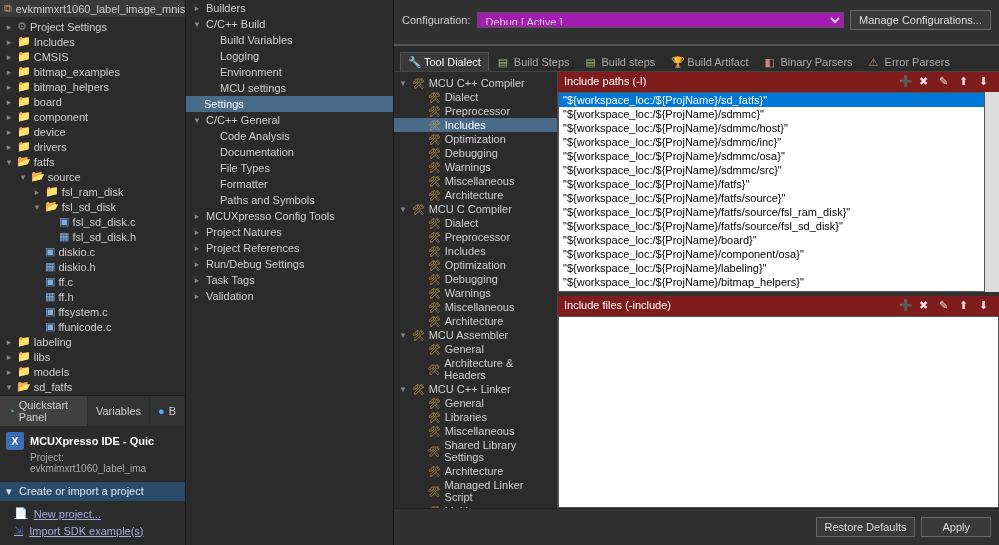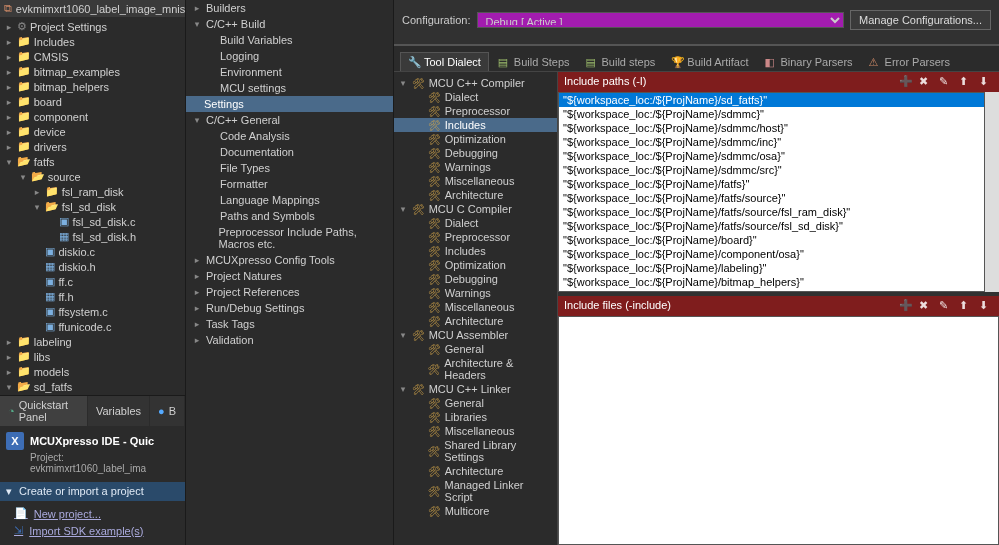--- a/index.html
+++ b/index.html
@@ -293,29 +293,21 @@
       <div class="cat" style="padding-left: 20px;">
         <span class="tw"></span>
         <span>File Types</span>
       </div>
       <div class="cat" style="padding-left: 20px;">
         <span class="tw"></span>
         <span>Formatter</span>
       </div>
       <div class="cat" style="padding-left: 20px;">
         <span class="tw"></span>
-        <span>Language Mappings</span>
-      </div>
-      <div class="cat" style="padding-left: 20px;">
-        <span class="tw"></span>
         <span>Paths and Symbols</span>
-      </div>
-      <div class="cat" style="padding-left: 20px;">
-        <span class="tw"></span>
-        <span>Preprocessor Include Paths, Macros etc.</span>
       </div>
       <div class="cat" style="padding-left: 6px;">
         <span class="tw">▸</span>
         <span>MCUXpresso Config Tools</span>
       </div>
       <div class="cat" style="padding-left: 6px;">
         <span class="tw">▸</span>
         <span>Project Natures</span>
       </div>
       <div class="cat" style="padding-left: 6px;">
@@ -560,14 +552,18 @@
             <span class="hdr-ic">✖</span>
             <span class="hdr-ic">✎</span>
             <span class="hdr-ic">⬆</span>
             <span class="hdr-ic">⬇</span>
           </div>
         </div>
         <div class="paths-list" style="flex:1;"></div>
       </div>
     </div>
 
+    <div class="bottom-buttons">
+      <button class="btn">Restore Defaults</button>
+      <button class="btn" style="padding:2px 20px;">Apply</button>
+    </div>
   </div>
 </div>
 
 </body></html>

